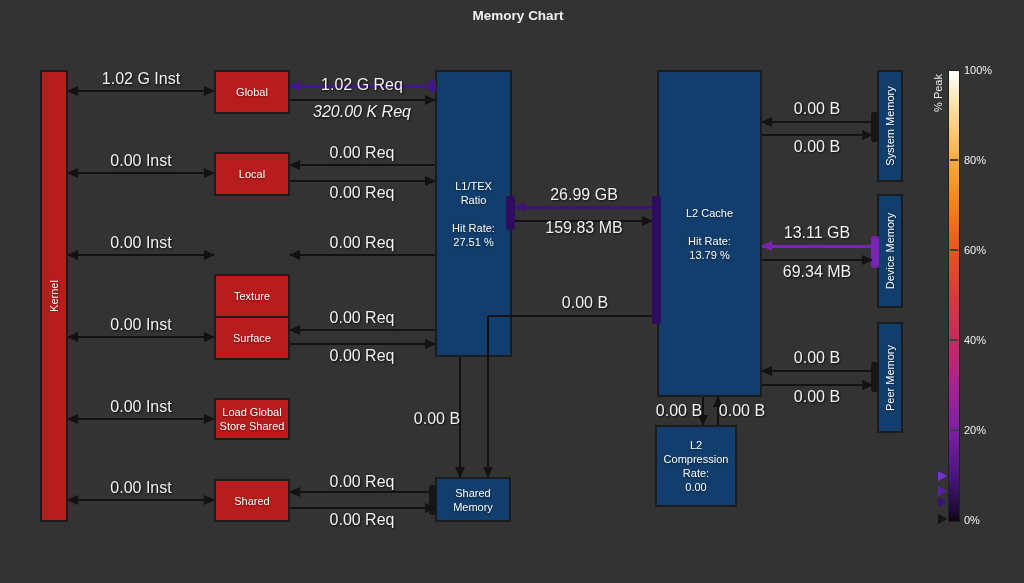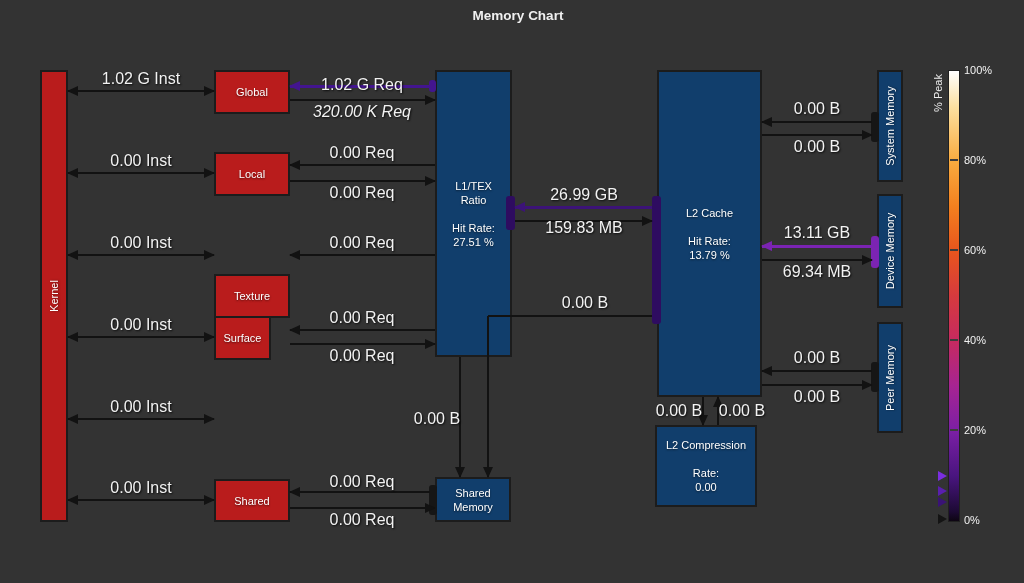--- a/index.html
+++ b/index.html
@@ -54,23 +54,29 @@
     <div class="node green" style="left: 214px; top: 152px; width: 76px; height: 44px;">
       <div class="ntext">
         <div class="nline">Local</div>
       </div>
     </div>
     <div class="node green" style="left: 214px; top: 234px; width: 76px; height: 44px; margin-top: 40px;">
       <div class="ntext">
         <div class="nline">Texture</div>
       </div>
     </div>
-    <div class="node green" style="left: 214px; top: 316px; width: 57px; height: 44px;">
+    <div class="node green" style="left: 214px; top: 316px; width: 76px; height: 44px;">
       <div class="ntext">
         <div class="nline">Surface</div>
+      </div>
+    </div>
+    <div class="node green" style="left: 214px; top: 398px; width: 76px; height: 42px;">
+      <div class="ntext">
+        <div class="nline">Load Global</div>
+        <div class="nline">Store Shared</div>
       </div>
     </div>
     <div class="node green" style="left: 214px; top: 479px; width: 76px; height: 43px;">
       <div class="ntext">
         <div class="nline">Shared</div>
       </div>
     </div>
     <div class="node blue" style="left: 435px; top: 70px; width: 77px; height: 287px;">
       <div class="ntext">
         <div class="nline">L1/TEX</div>
@@ -87,21 +93,21 @@
       </div>
     </div>
     <div class="node blue" style="left: 657px; top: 70px; width: 105px; height: 327px;">
       <div class="ntext">
         <div class="nline">L2 Cache</div>
         <div class="nline"></div>
         <div class="nline">Hit Rate:</div>
         <div class="nline">13.79 %</div>
       </div>
     </div>
-    <div class="node blue" style="left: 655px; top: 425px; width: 102px; height: 82px;">
+    <div class="node blue" style="left: 655px; top: 425px; width: 82px; height: 82px;">
       <div class="ntext">
         <div class="nline">L2 Compression</div>
         <div class="nline"></div>
         <div class="nline">Rate:</div>
         <div class="nline">0.00</div>
       </div>
     </div>
     <div class="node blue" style="left: 877px; top: 70px; width: 26px; height: 112px;">
       <div class="vtext">System Memory</div>
     </div>

